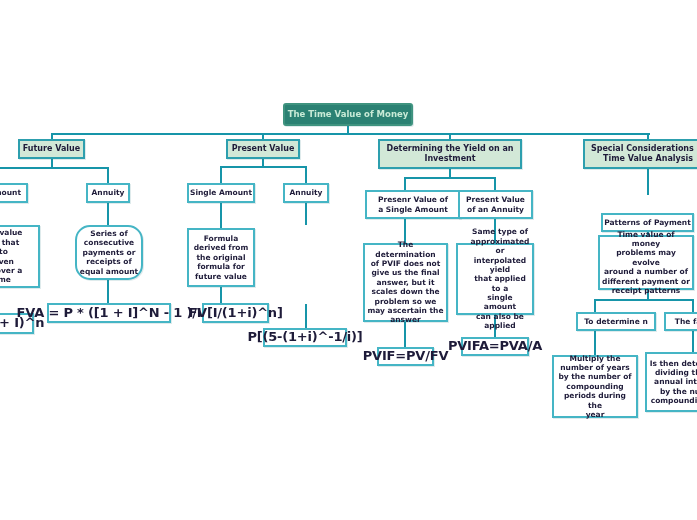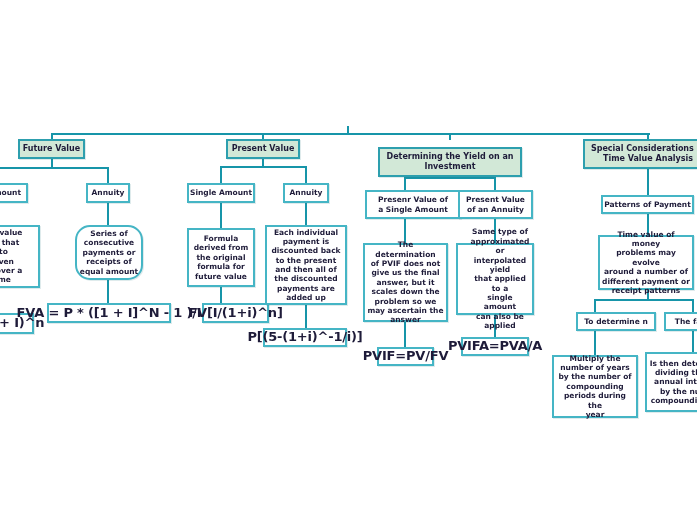--- a/index.html
+++ b/index.html
@@ -70,24 +70,25 @@
 
   <div class="line" style="left:647px;top:168px;width:2px;height:27px;"></div>
   <div class="line" style="left:647px;top:213px;width:2px;height:22px;"></div>
   <div class="line" style="left:647px;top:289px;width:2px;height:11px;"></div>
   <div class="line" style="left:594px;top:299px;width:100px;height:2px;"></div>
   <div class="line" style="left:594px;top:299px;width:2px;height:13px;"></div>
   <div class="line" style="left:692px;top:299px;width:2px;height:13px;"></div>
   <div class="line" style="left:594px;top:330px;width:2px;height:25px;"></div>
   <div class="line" style="left:692px;top:330px;width:2px;height:22px;"></div>
 
+  <div class="node root" style="left:283px;top:103px;width:130px;height:23px;">The Time Value of Money</div>
 
   <div class="node header label" style="left:18px;top:139px;width:67px;height:20px;">Future Value</div>
   <div class="node header" style="left:226px;top:139px;width:74px;height:20px;">Present Value</div>
-  <div class="node header" style="left:378px;top:139px;width:144px;height:30px;margin-top:8px;">Determining the Yield on an
+  <div class="node header" style="left:378px;top:139px;width:144px;height:30px;">Determining the Yield on an
 Investment</div>
   <div class="node header" style="left:583px;top:139px;width:130px;height:30px;">Special Considerations in
 Time Value Analysis</div>
 
   <div class="node label" style="left:-48px;top:183px;width:76px;height:20px;">Single Amount</div>
   <div class="node label" style="left:86px;top:183px;width:44px;height:20px;">Annuity</div>
   <div class="node" style="left:-78px;top:225px;width:118px;height:63px;">Measures the value
 of an amount that
 is allowed to
 grow at a given
@@ -102,28 +103,20 @@
   <div class="node formula" style="left:47px;top:303px;width:124px;height:20px;">FVA = P * ([1 + I]^N - 1 )/I</div>
 
   <div class="node label" style="left:187px;top:183px;width:68px;height:20px;">Single Amount</div>
   <div class="node label" style="left:283px;top:183px;width:46px;height:20px;">Annuity</div>
   <div class="node" style="left:187px;top:228px;width:68px;height:59px;">Formula
 derived from
 the original
 formula for
 future value</div>
   <div class="node formula" style="left:186px;top:303px;width:67px;height:20px;margin-left:16px;">FV[I/(1+i)^n]</div>
-  <div class="node" style="left:265px;top:225px;width:82px;height:80px;">Each individual
-payment is
-discounted back
-to the present
-and then all of
-the discounted
-payments are
-added up</div>
   <div class="node formula" style="left:263px;top:328px;width:84px;height:19px;">P[(5-(1+i)^-1/i)]</div>
 
   <div class="node" style="left:365px;top:190px;width:96px;height:29px;">Presenr Value of
 a Single Amount</div>
   <div class="node" style="left:458px;top:190px;width:75px;height:29px;">Present Value
 of an Annuity</div>
   <div class="node" style="left:363px;top:243px;width:85px;height:79px;">The determination
 of PVIF does not
 give us the final
 answer, but it
@@ -134,21 +127,21 @@
   <div class="node formula" style="left:377px;top:347px;width:57px;height:19px;">PVIF=PV/FV</div>
   <div class="node" style="left:456px;top:243px;width:78px;height:72px;padding-left:12px;">Same type of
 approximated or
 interpolated yield
 that applied to a
 single amount
 can also be
 applied</div>
   <div class="node formula" style="left:461px;top:337px;width:68px;height:19px;">PVIFA=PVA/A</div>
 
-  <div class="node label" style="left:601px;top:195px;width:93px;height:19px;">Patterns of Payment</div>
+  <div class="node label" style="left:601px;top:213px;width:93px;height:19px;">Patterns of Payment</div>
   <div class="node" style="left:598px;top:235px;width:96px;height:55px;">Time value of money
 problems may evolve
 around a number of
 different payment or
 receipt patterns</div>
   <div class="node label" style="left:576px;top:312px;width:80px;height:19px;">To determine n</div>
   <div class="node label" style="left:664px;top:312px;width:85px;height:19px;">The factor for i</div>
   <div class="node" style="left:552px;top:355px;width:86px;height:63px;">Multiply the
 number of years
 by the number of

